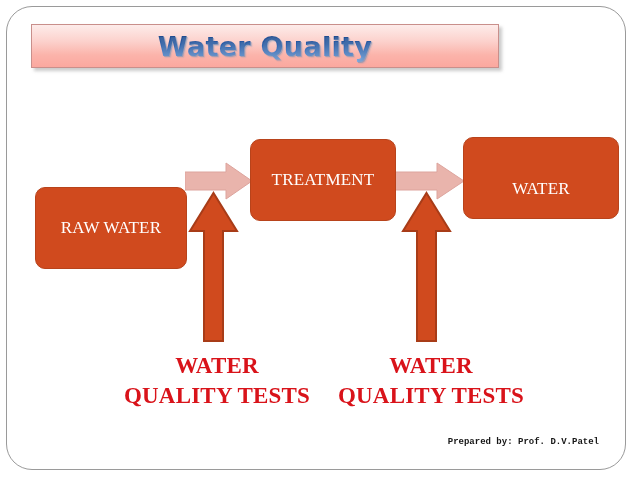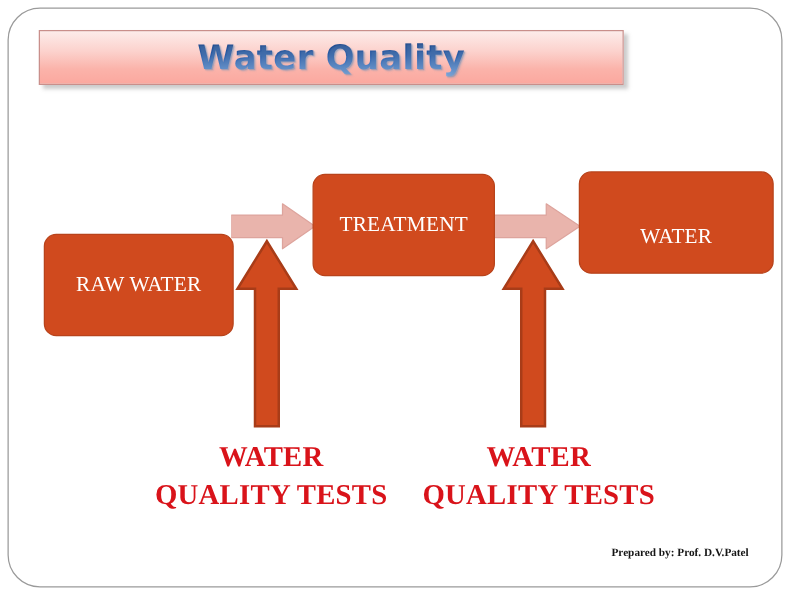--- a/index.html
+++ b/index.html
@@ -117,21 +117,21 @@
     letter-spacing: 0.2px;
   }
   #label-left  { left: 110px; top: 344px; width: 200px; }
   #label-right { left: 324px; top: 344px; width: 200px; }
 
   
   #footer-credit {
     position: absolute;
     right: 26px;
     bottom: 22px;
-    font-family: Liberation Serif, serif;
+    font-family: Liberation Mono, monospace;
     font-weight: bold;
     font-size: 9px;
     color: #161616;
     white-space: nowrap;
   }
 </style>
 </head>
 <body>
 
 <div id="slide-frame">

